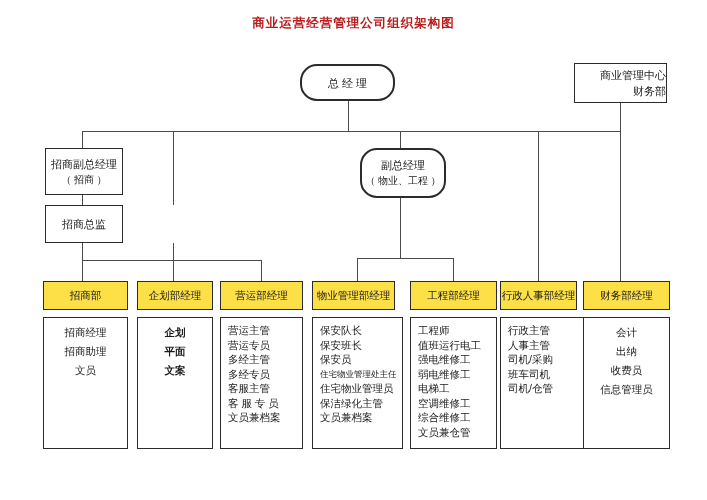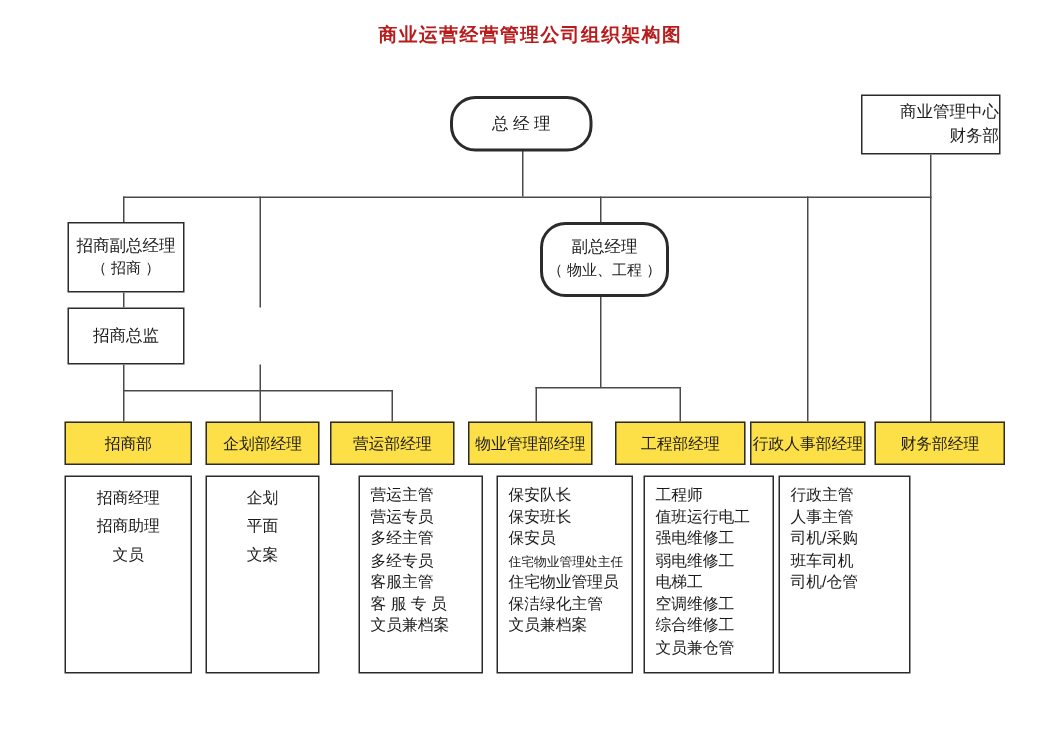--- a/index.html
+++ b/index.html
@@ -13,21 +13,21 @@
        font-size:11px;line-height:16px;text-align:center;}
   .box.bold{border-width:2px;border-radius:17px;}
   .box .sub{font-size:10px;white-space:nowrap;}
   .dept-header{position:absolute;box-sizing:border-box;border:1.5px solid #2b2b2b;background:#fde047;
        top:281px;height:29px;display:flex;align-items:center;justify-content:center;
        font-size:10.5px;white-space:nowrap;}
   .detail{position:absolute;box-sizing:border-box;border:1.5px solid #2b2b2b;background:#fff;
        top:317px;height:132px;font-size:10.5px;}
   .detail.center{text-align:center;padding-top:5px;}
   .detail.center .staff-line{line-height:19px;}
-  .detail.left{text-align:left;padding:5px 0 0 7px;margin-left:19px;}
+  .detail.left{text-align:left;padding:5px 0 0 7px;}
   .detail.left .staff-line{line-height:14.5px;white-space:nowrap;}
   .staff-line.small{font-size:8.5px;}
 </style>
 </head>
 <body>
 
 <div id="canvas">
 
   <div class="title">商业运营经营管理公司组织架构图</div>
 
@@ -80,21 +80,21 @@
   <div class="dept-header" style="left:312px;width:83px;">物业管理部经理</div>
   <div class="dept-header" style="left:410px;width:87px;">工程部经理</div>
   <div class="dept-header" style="left:500px;width:77px;">行政人事部经理</div>
   <div class="dept-header" style="left:583px;width:87px;">财务部经理</div>
 
   <div class="detail center" style="left:43px;width:85px;">
       <div class="staff-line">招商经理</div>
       <div class="staff-line">招商助理</div>
       <div class="staff-line">文员</div>
     </div>
-  <div class="detail center" style="left:137px;width:76px;">
+  <div class="detail center" style="left:137px;width:76px;font-weight:bold;">
       <div class="staff-line">企划</div>
       <div class="staff-line">平面</div>
       <div class="staff-line">文案</div>
     </div>
   <div class="detail left" style="left:220px;width:83px;">
       <div class="staff-line">营运主管</div>
       <div class="staff-line">营运专员</div>
       <div class="staff-line">多经主管</div>
       <div class="staff-line">多经专员</div>
       <div class="staff-line">客服主管</div>
@@ -120,14 +120,20 @@
       <div class="staff-line">综合维修工</div>
       <div class="staff-line">文员兼仓管</div>
     </div>
   <div class="detail left" style="left:500px;width:88px;">
       <div class="staff-line">行政主管</div>
       <div class="staff-line">人事主管</div>
       <div class="staff-line">司机/采购</div>
       <div class="staff-line">班车司机</div>
       <div class="staff-line">司机/仓管</div>
     </div>
+  <div class="detail center" style="left:583px;width:87px;">
+      <div class="staff-line">会计</div>
+      <div class="staff-line">出纳</div>
+      <div class="staff-line">收费员</div>
+      <div class="staff-line">信息管理员</div>
+    </div>
 
 </div>
 
 </body></html>

